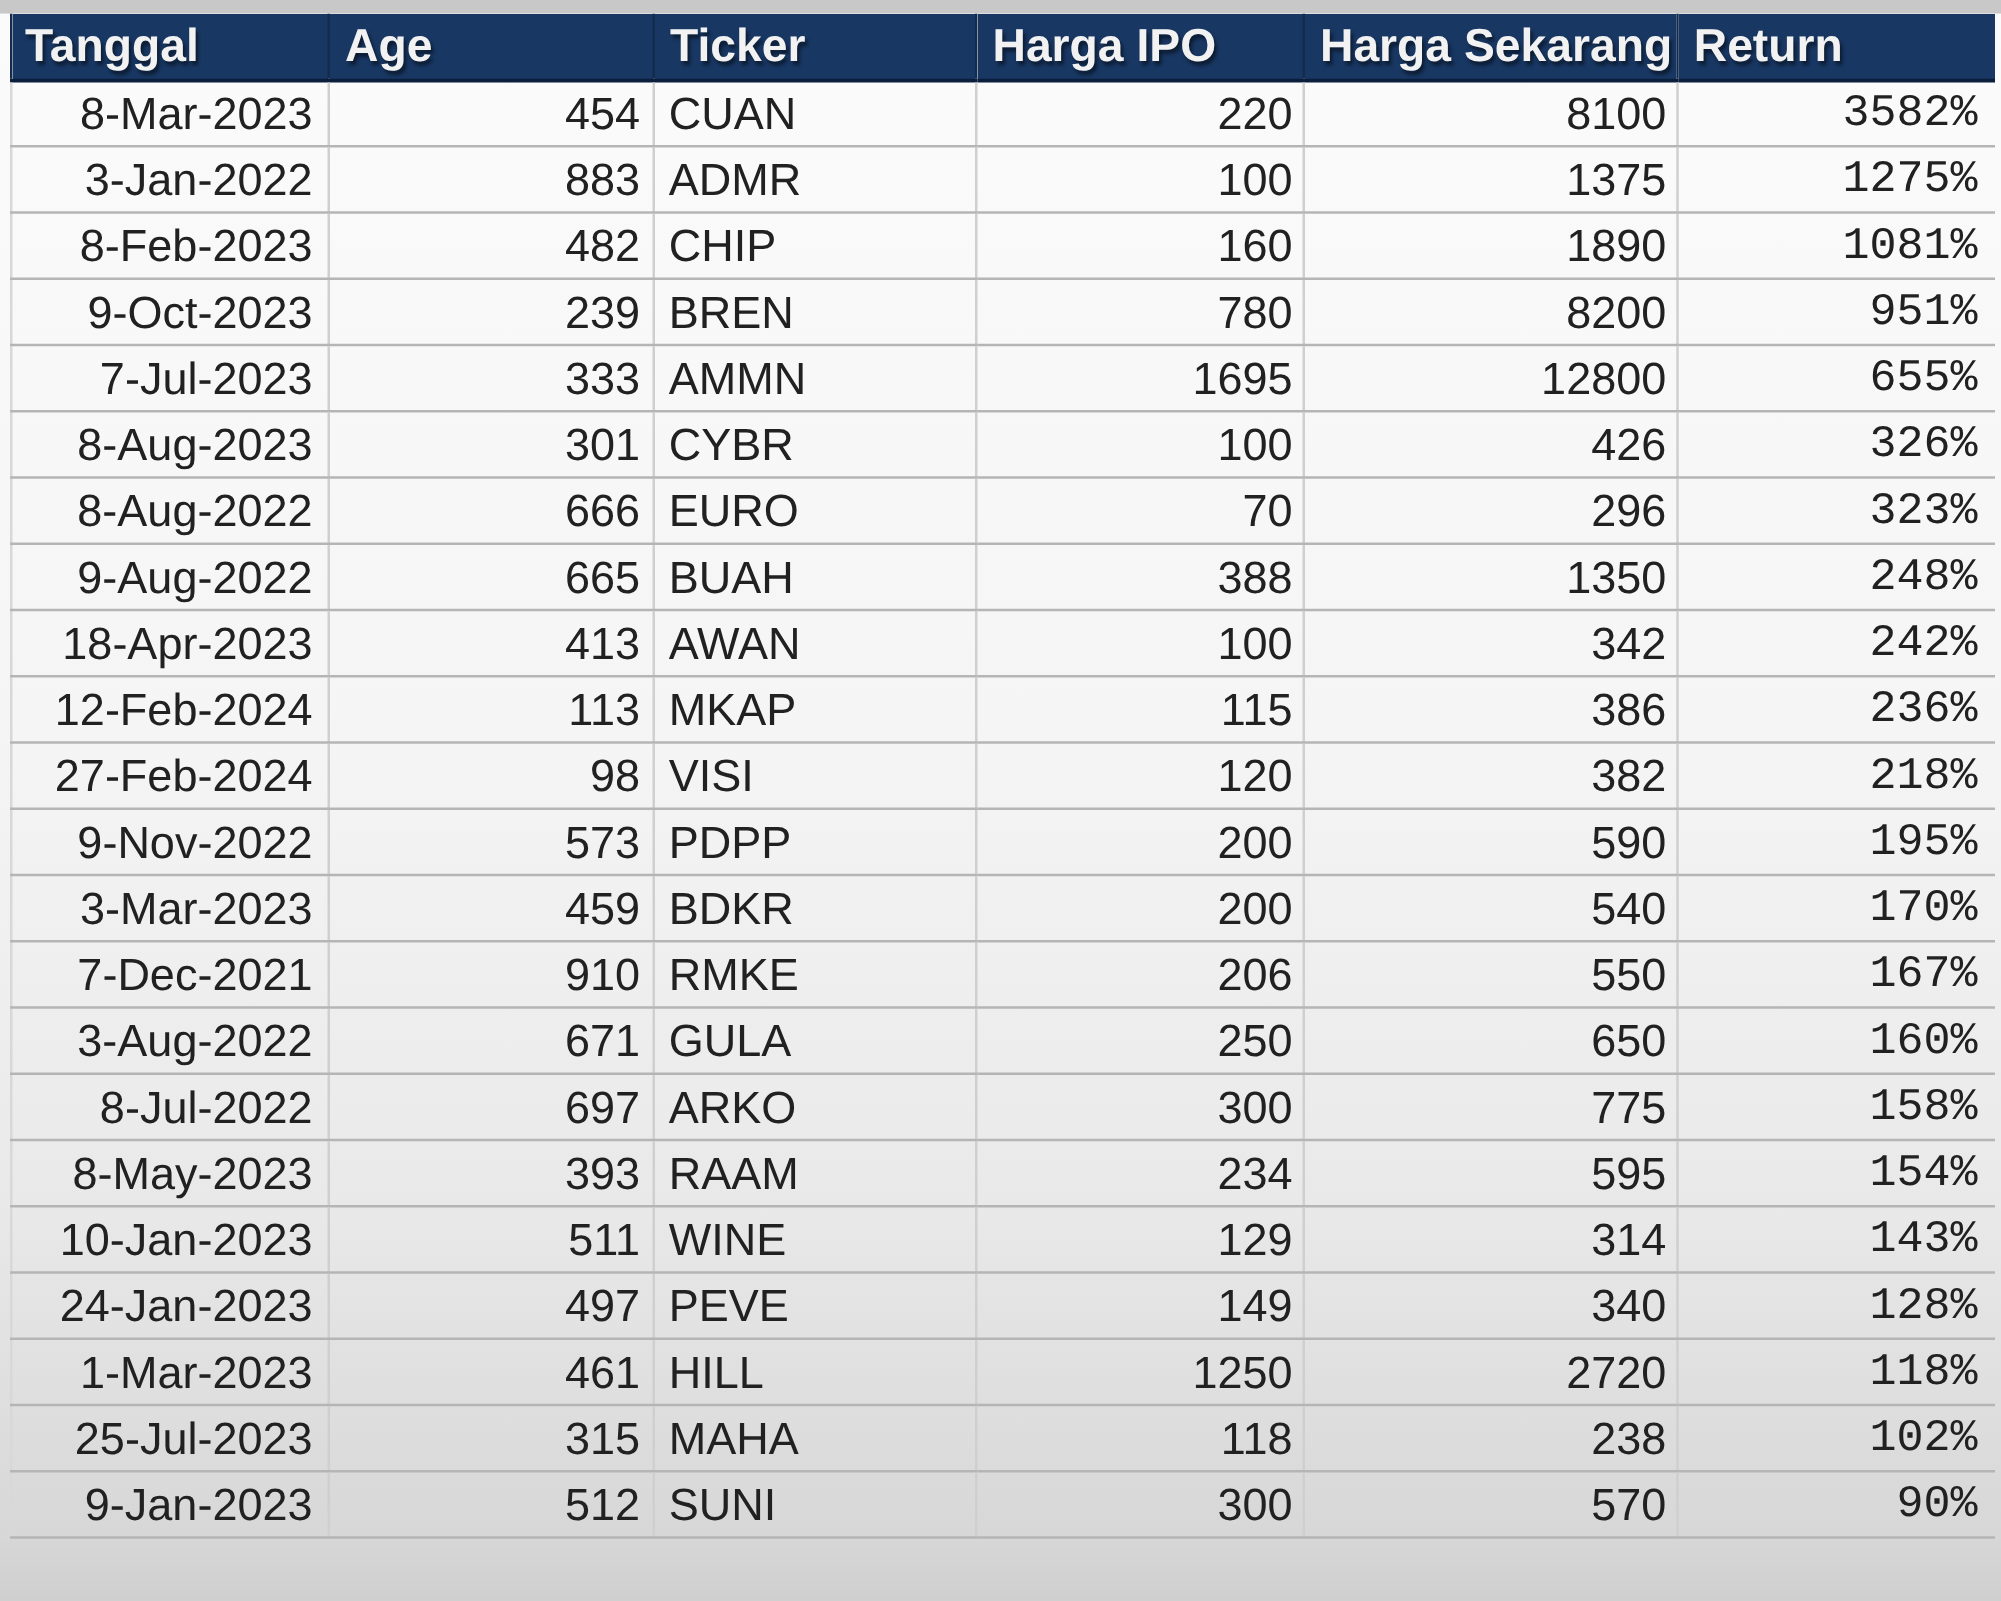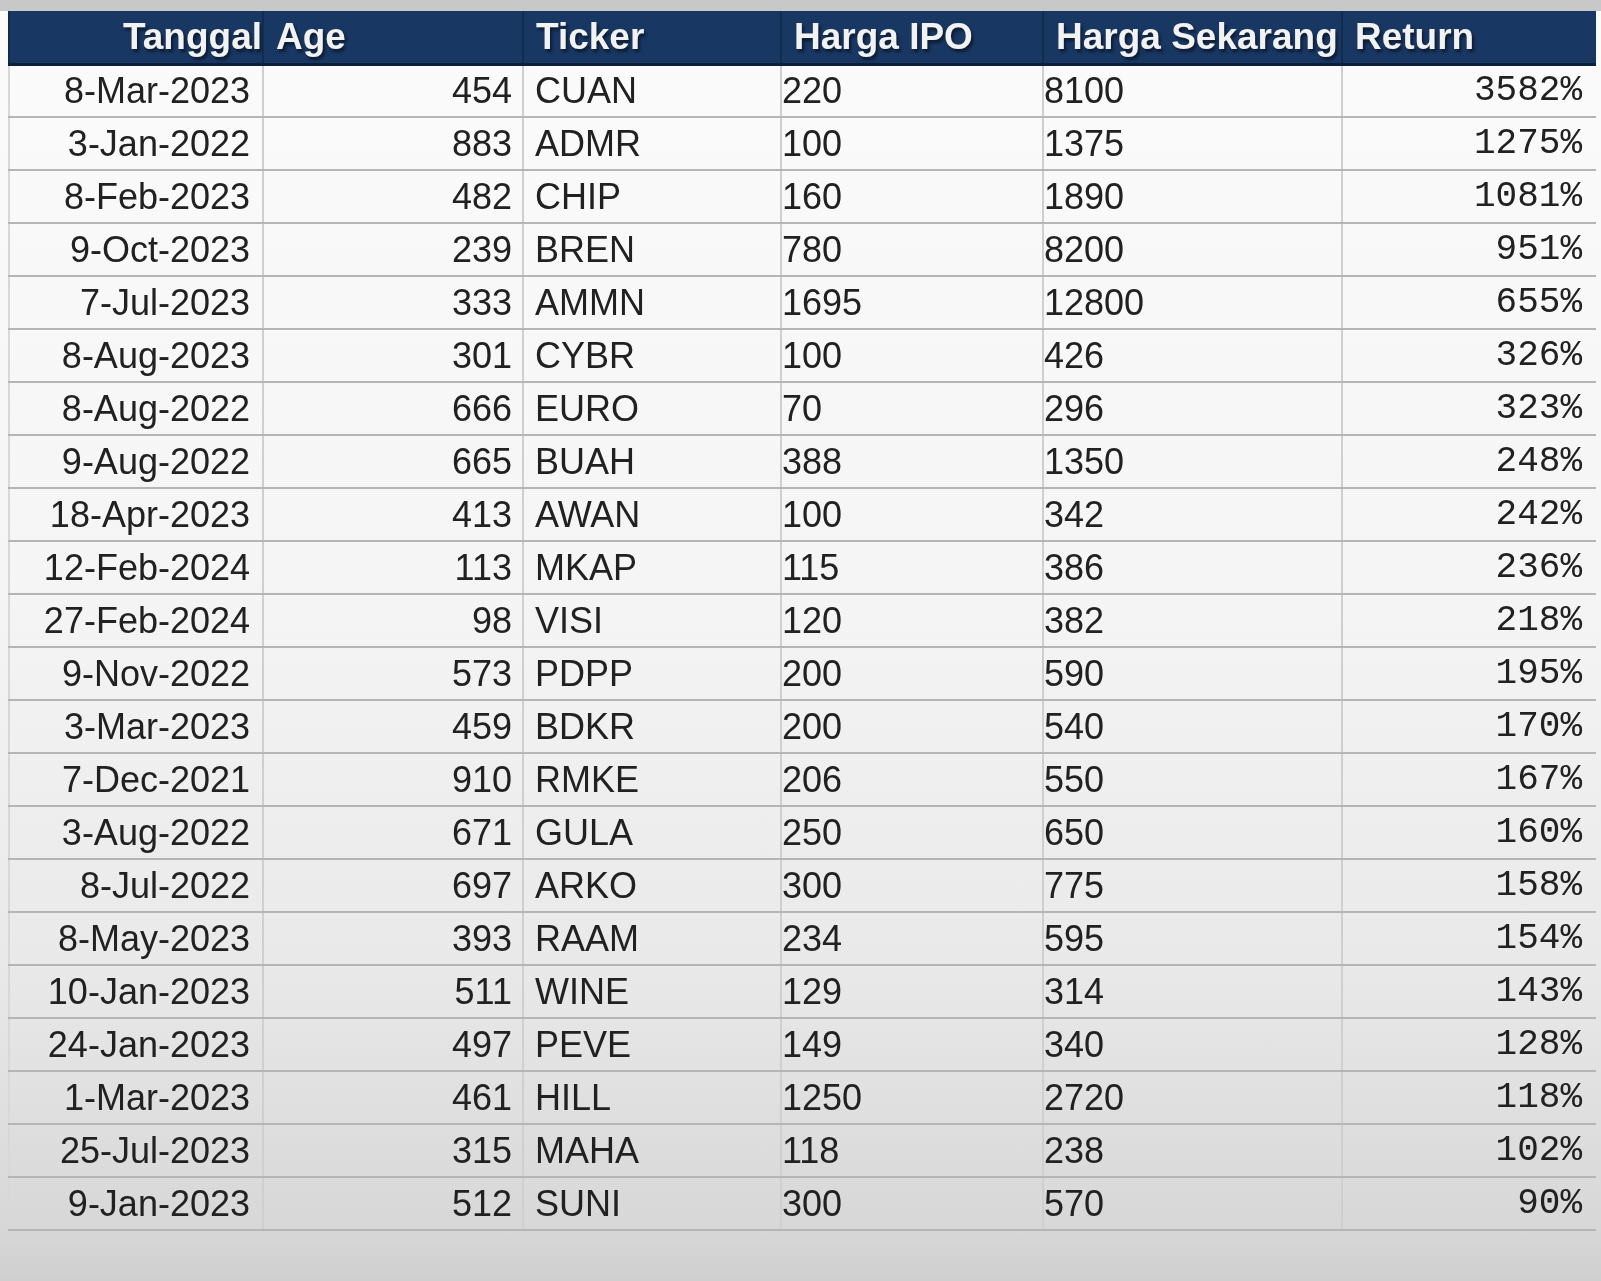--- a/index.html
+++ b/index.html
@@ -36,41 +36,41 @@
     font-weight: bold;
     text-align: left;
     padding-left: 12px;
     vertical-align: middle;
     border-bottom: 3px solid var(--header-border, #0b1f3c);
     border-right: 2px solid var(--header-divider, #122c50);
     text-shadow: 2px 3px 3px rgba(0,0,0,0.5);
     white-space: nowrap;
     overflow: hidden;
   }
-  thead th:first-child { padding-left: 10px; border-left: 2px solid var(--header-divider, #122c50); text-align: right; }
+  thead th:first-child { padding-left: 10px; border-left: 2px solid var(--header-divider, #122c50); }
   thead th:last-child { border-right: none; }
   tbody td {
     height: 53px;
     font-size: 36px;
     color: var(--text, #212121);
     vertical-align: middle;
     background: transparent;
     border-bottom: 2px solid var(--row-border, #b5b5b5);
     border-right: 2px solid var(--col-border, #cfcfcf);
     white-space: nowrap;
     overflow: hidden;
   }
   tbody td:last-child { border-right: none; }
   tbody td:first-child { border-left: 2px solid #d8d8d8; }
   
   tbody td:nth-child(1) { text-align: right; padding-right: 12px; border-radius: 20px; }
   tbody td:nth-child(2) { text-align: right; padding-right: 10px; margin-top: 32px; }
   tbody td:nth-child(3) { text-align: left;  padding-left: 11px; }
-  tbody td:nth-child(4) { text-align: left; padding-right: 8px; }
-  tbody td:nth-child(5) { text-align: left; padding-right: 8px; }
+  tbody td:nth-child(4) { text-align: right; padding-right: 8px; }
+  tbody td:nth-child(5) { text-align: right; padding-right: 8px; }
   tbody td:nth-child(6) { text-align: right; padding-right: 14px; font-family: Liberation Mono, monospace; }
   col.c-tanggal        { width: 254px; }
   col.c-age            { width: 260px; }
   col.c-ticker         { width: 258px; }
   col.c-harga-ipo      { width: 262px; }
   col.c-harga-sekarang { width: 299px; }
   col.c-return         { width: 254px; }
 </style>
 </head>
 <body>

